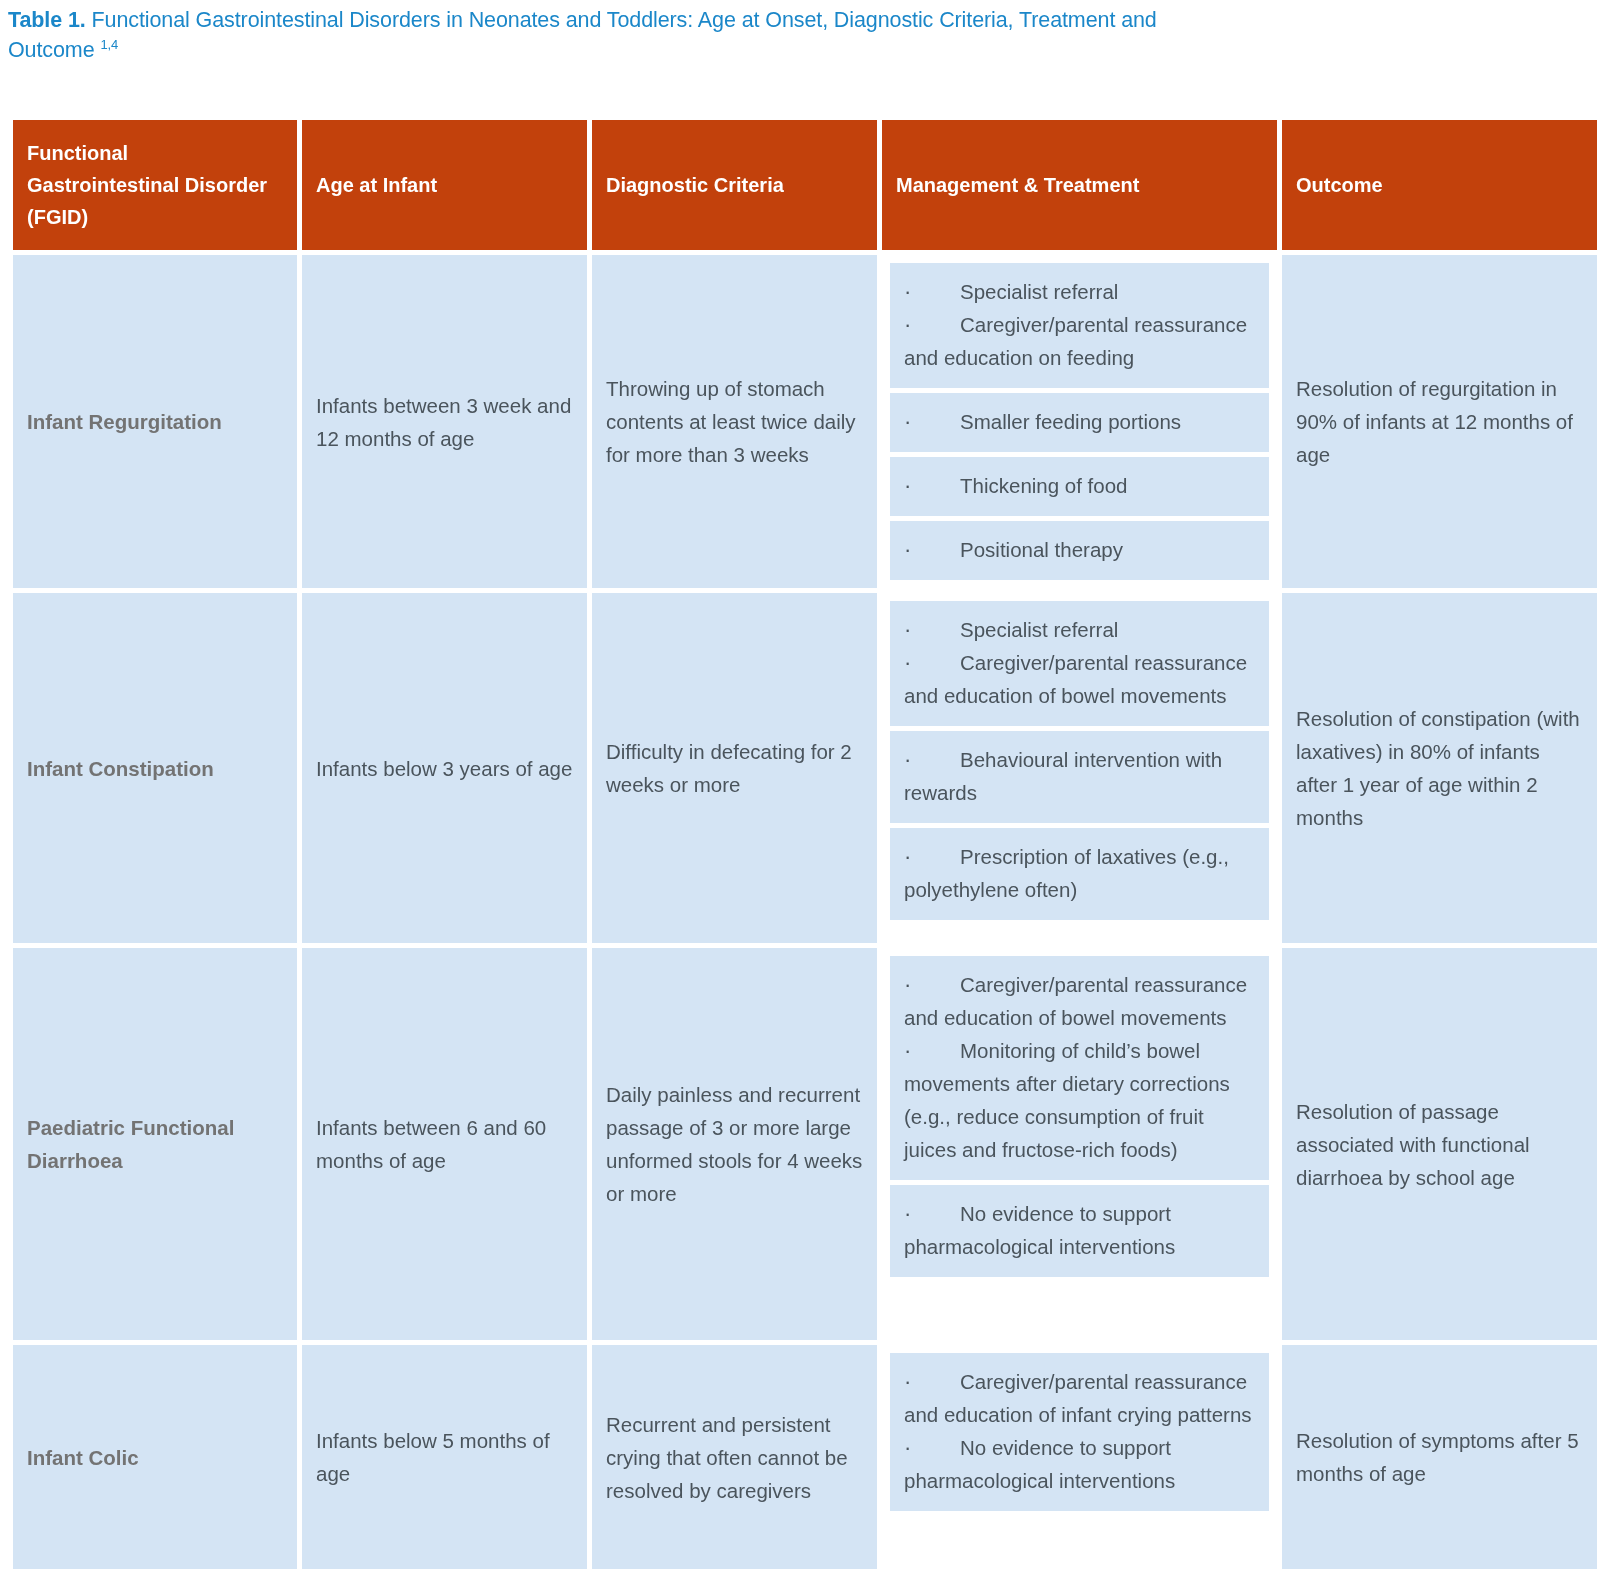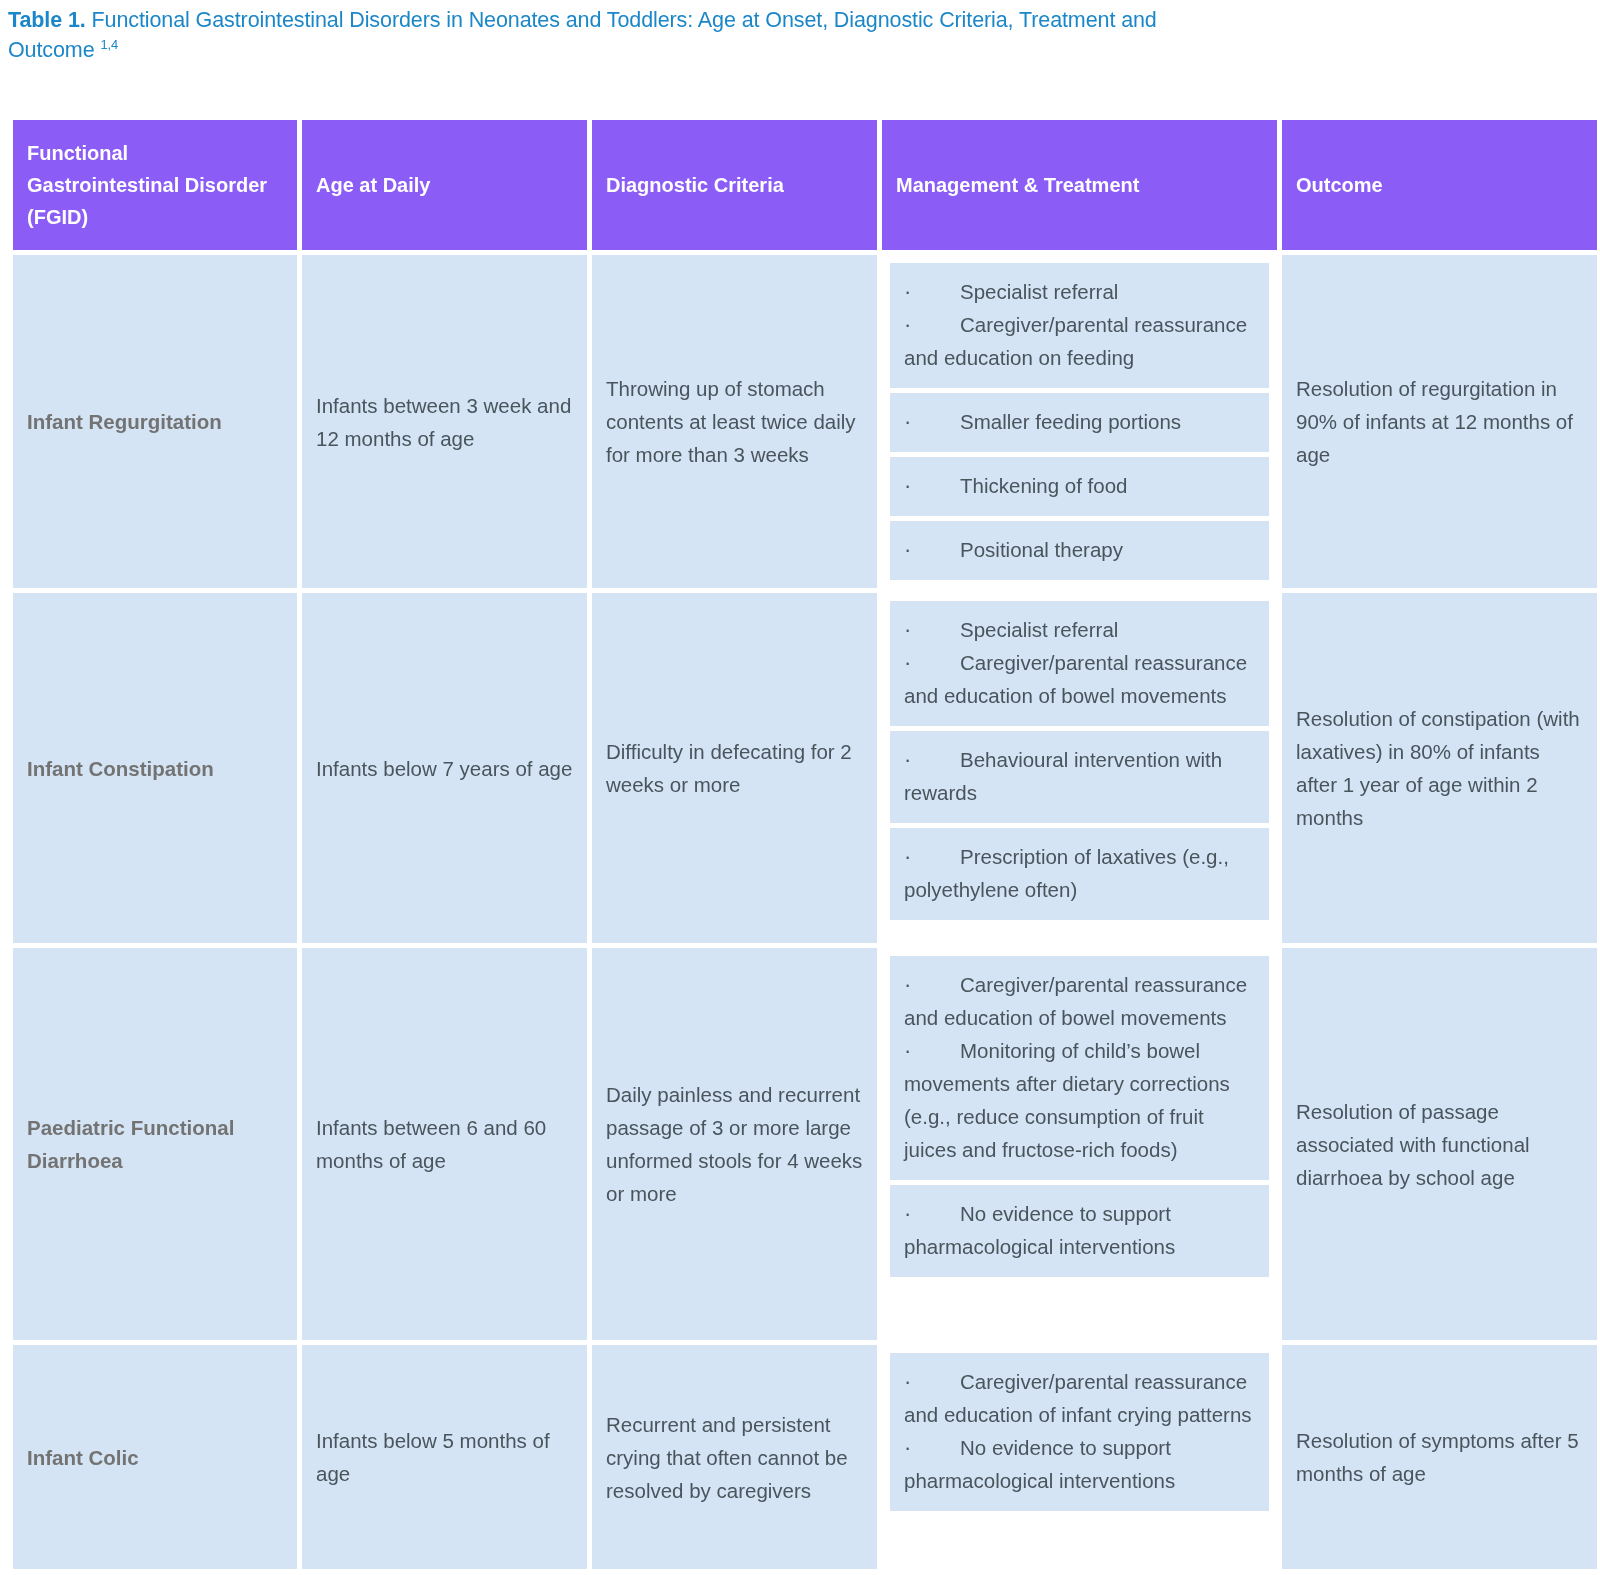--- a/index.html
+++ b/index.html
@@ -61,21 +61,21 @@
   }
 
   col.c1 { width: 284px; }
   col.c2 { width: 285px; }
   col.c3 { width: 285px; }
   col.c4 { width: 395px; }
   col.c5 { width: 315px; }
 
   
   .tbl thead th {
-    background: #8b5cf6;
+    background: #c2410c;
     color: #ffffff;
     font-size: 20px;
     font-weight: bold;
     line-height: 32px;
     height: 130px;
     padding: 8px 14px;
     vertical-align: middle;
     box-sizing: border-box;
   }
 
@@ -147,21 +147,21 @@
     <colgroup>
       <col class="c1">
         <col class="c2">
         <col class="c3">
         <col class="c4">
         <col class="c5">
     </colgroup>
     <thead>
       <tr>
         <th>Functional Gastrointestinal Disorder (FGID)</th>
-        <th>Age at Daily</th>
+        <th>Age at Infant</th>
         <th>Diagnostic Criteria</th>
         <th>Management &amp; Treatment</th>
         <th>Outcome</th>
       </tr>
     </thead>
     <tbody>
 
       <tr class="r1">
         <td class="disorder">Infant Regurgitation</td>
         <td>Infants between 3 week and 12 months of age</td>
@@ -181,21 +181,21 @@
             <div class="mgmt-cell">
               <span class="bul"><span class="dot"></span><span>Positional therapy</span></span>
             </div>
           </div>
         </td>
         <td>Resolution of regurgitation in 90% of infants at 12 months of age</td>
       </tr>
 
       <tr class="r2">
         <td class="disorder">Infant Constipation</td>
-        <td>Infants below 7 years of age</td>
+        <td>Infants below 3 years of age</td>
         <td>Difficulty in defecating for 2 weeks or more</td>
         <td class="mgmt">
           <div class="mgmt-stack">
             <div class="mgmt-cell">
               <span class="bul"><span class="dot"></span><span>Specialist referral</span></span>
               <span class="bul"><span class="dot"></span><span>Caregiver/parental reassurance and education of bowel movements</span></span>
             </div>
             <div class="mgmt-cell">
               <span class="bul"><span class="dot"></span><span>Behavioural intervention with rewards</span></span>
             </div>

